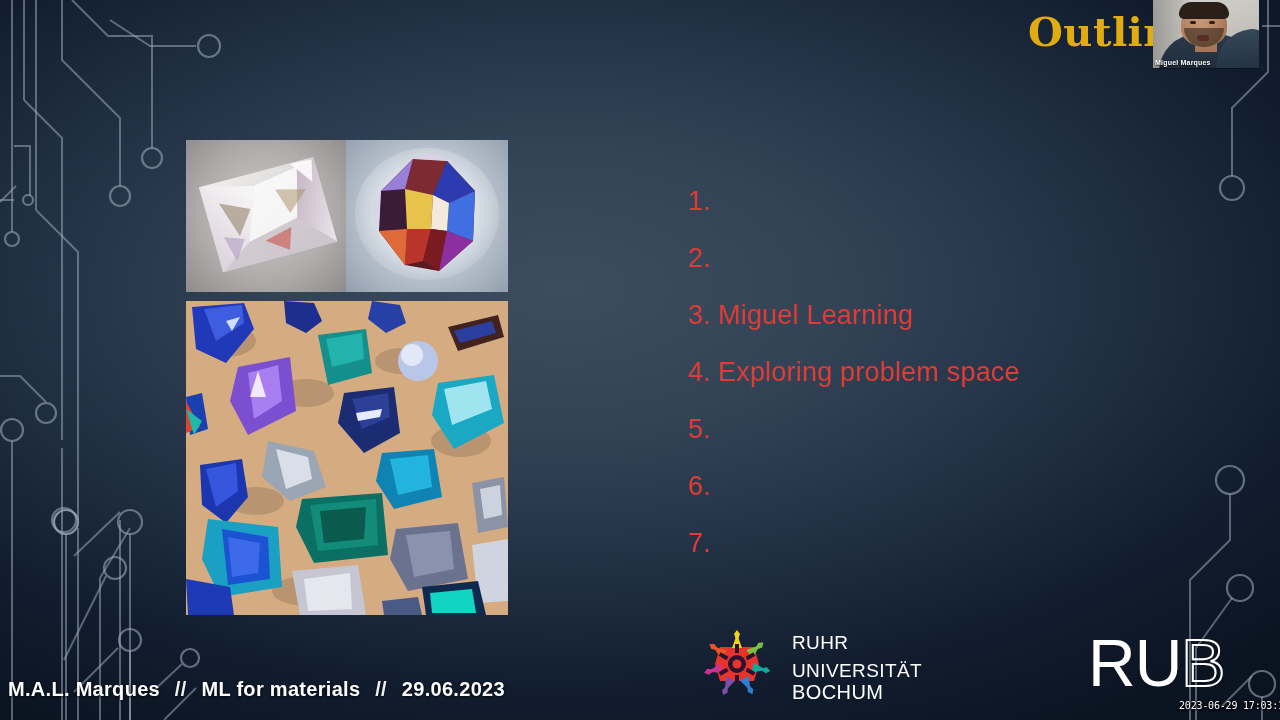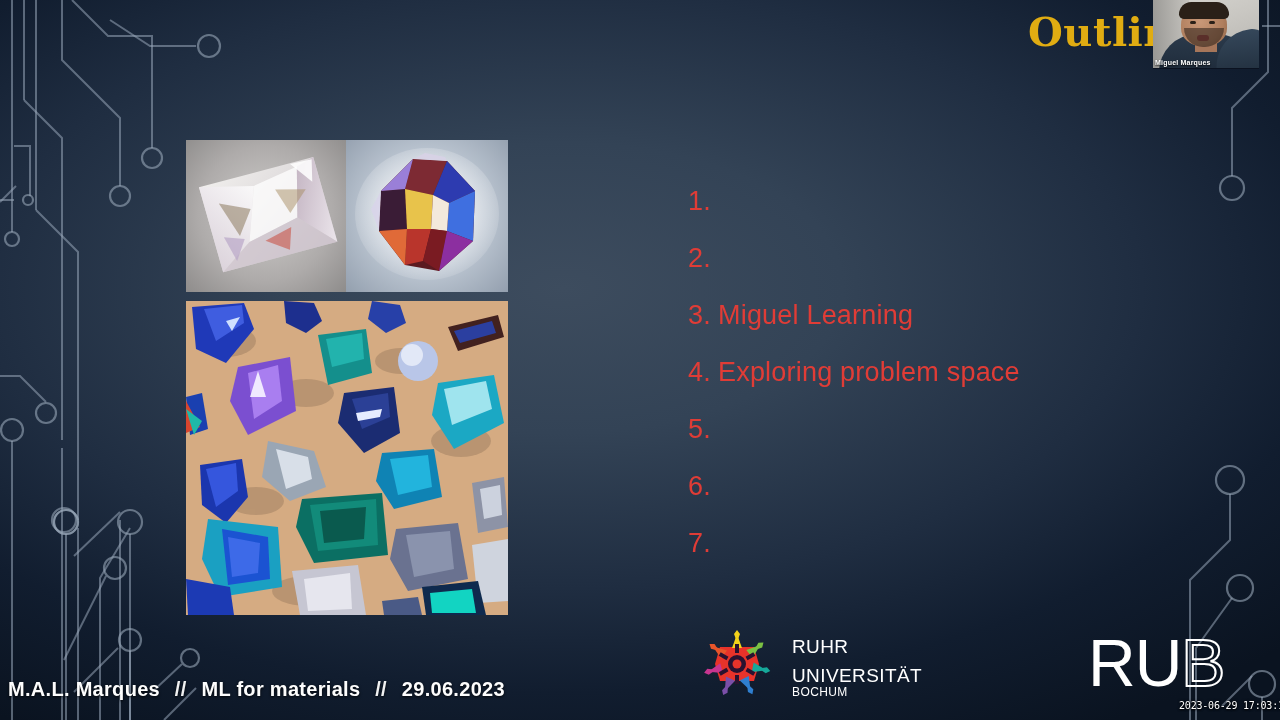--- a/index.html
+++ b/index.html
@@ -89,21 +89,21 @@
   
   #logos { position: absolute; left: 700px; top: 628px; height: 72px; display: flex; align-items: center; }
   #logo-flower { width: 74px; height: 72px; margin-right: 18px; }
   #logo-etsf { width: 106px; height: 70px; margin-right: 20px; }
   #logo-rub-text {
     color: #ffffff;
     line-height: 1.08;
     letter-spacing: .4px;
   }
   #logo-rub-text .l1, #logo-rub-text .l2 { font-weight: normal; font-size: 19px; margin-top: 8px; }
-  #logo-rub-text .l3 { font-weight: 400; font-size: 12px; }
+  #logo-rub-text .l3 { font-weight: 400; font-size: 20px; }
 
   #logo-rub-mark {
     position: absolute;
     left: 1088px;
     top: 630px;
     font-weight: normal;
     font-size: 66px;
     line-height: 66px;
     letter-spacing: -1px;
     color: #ffffff;

